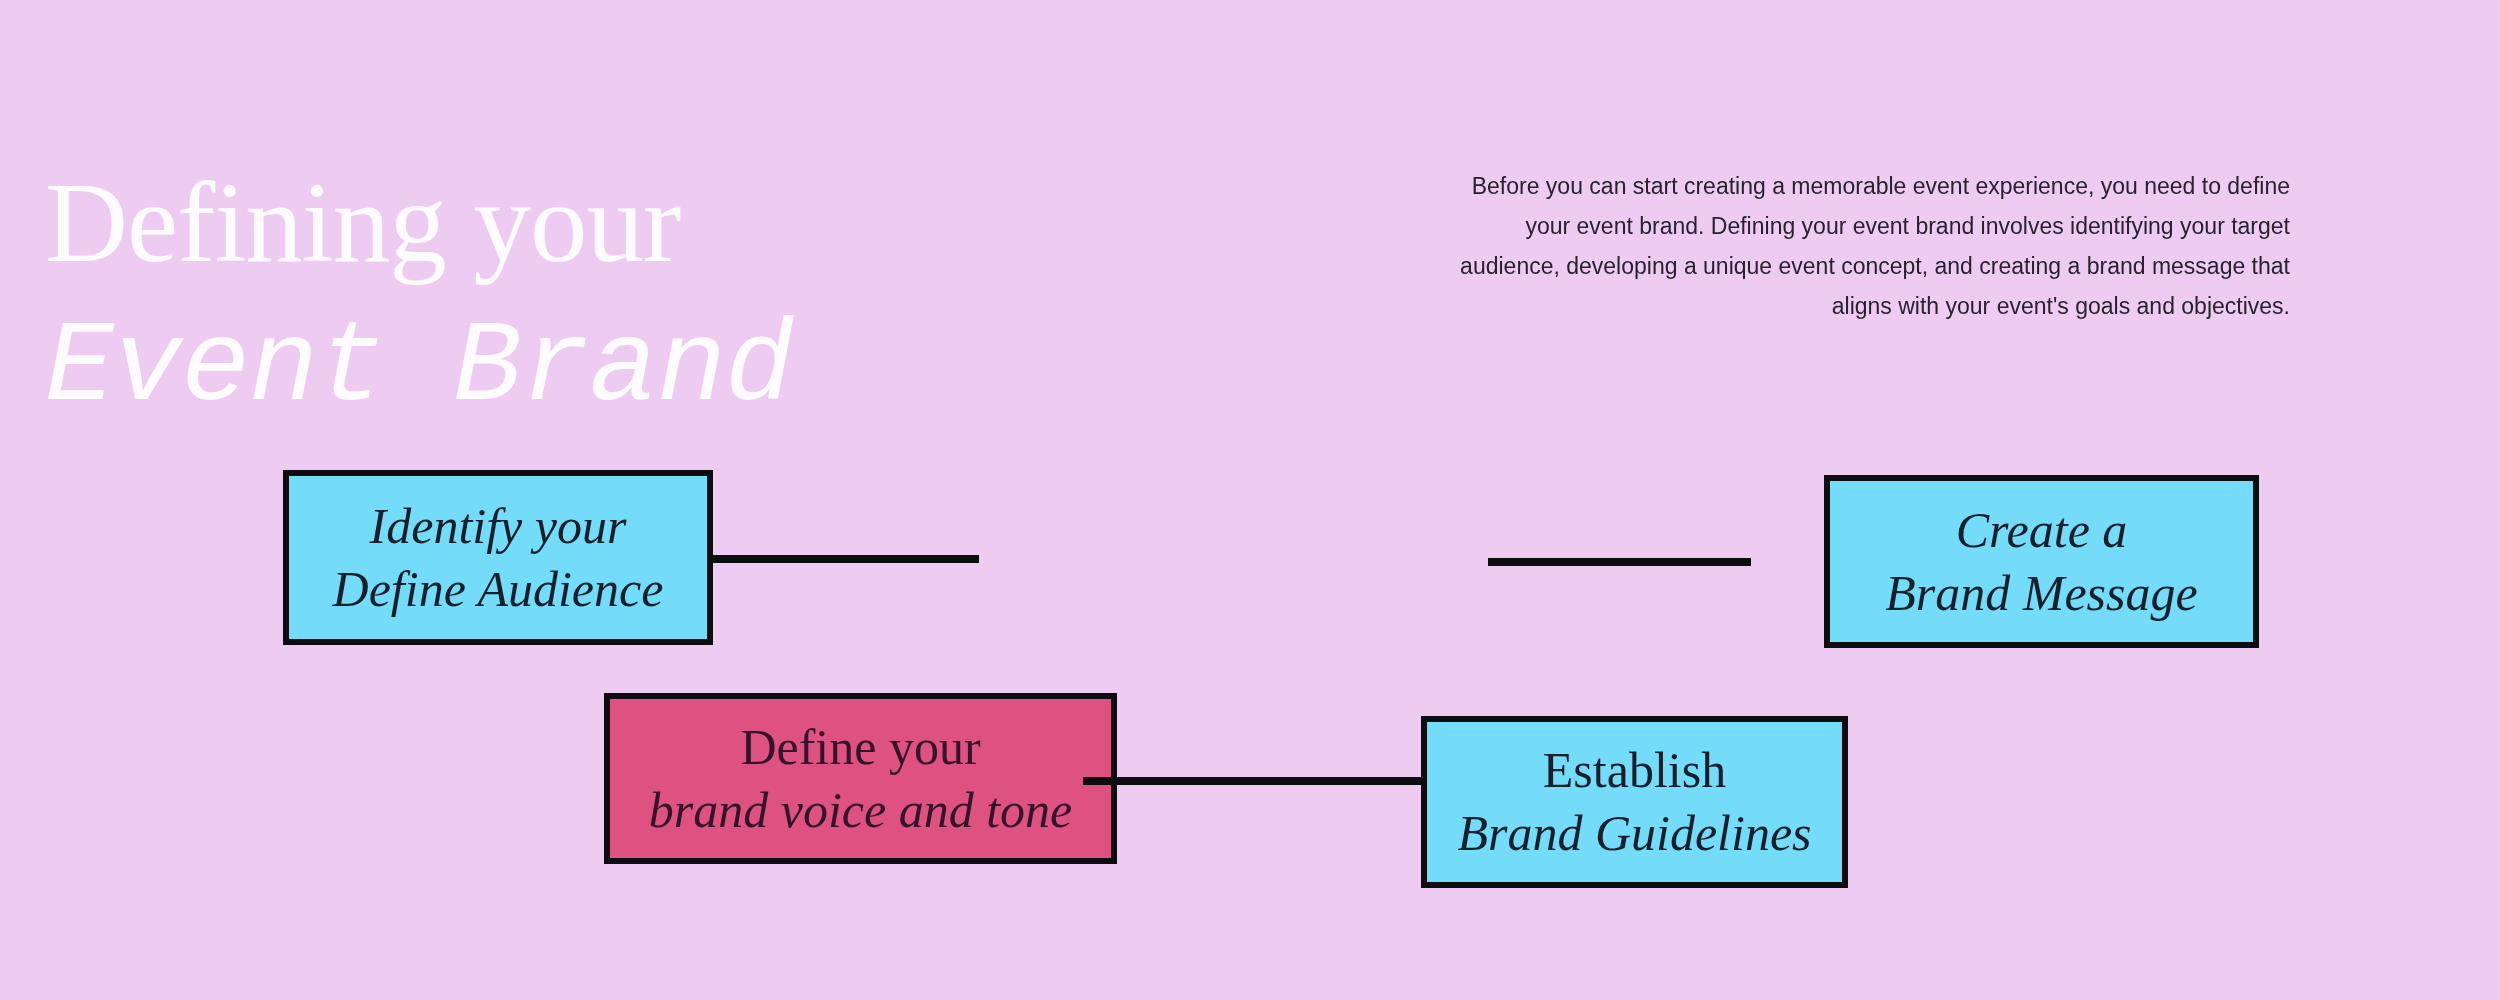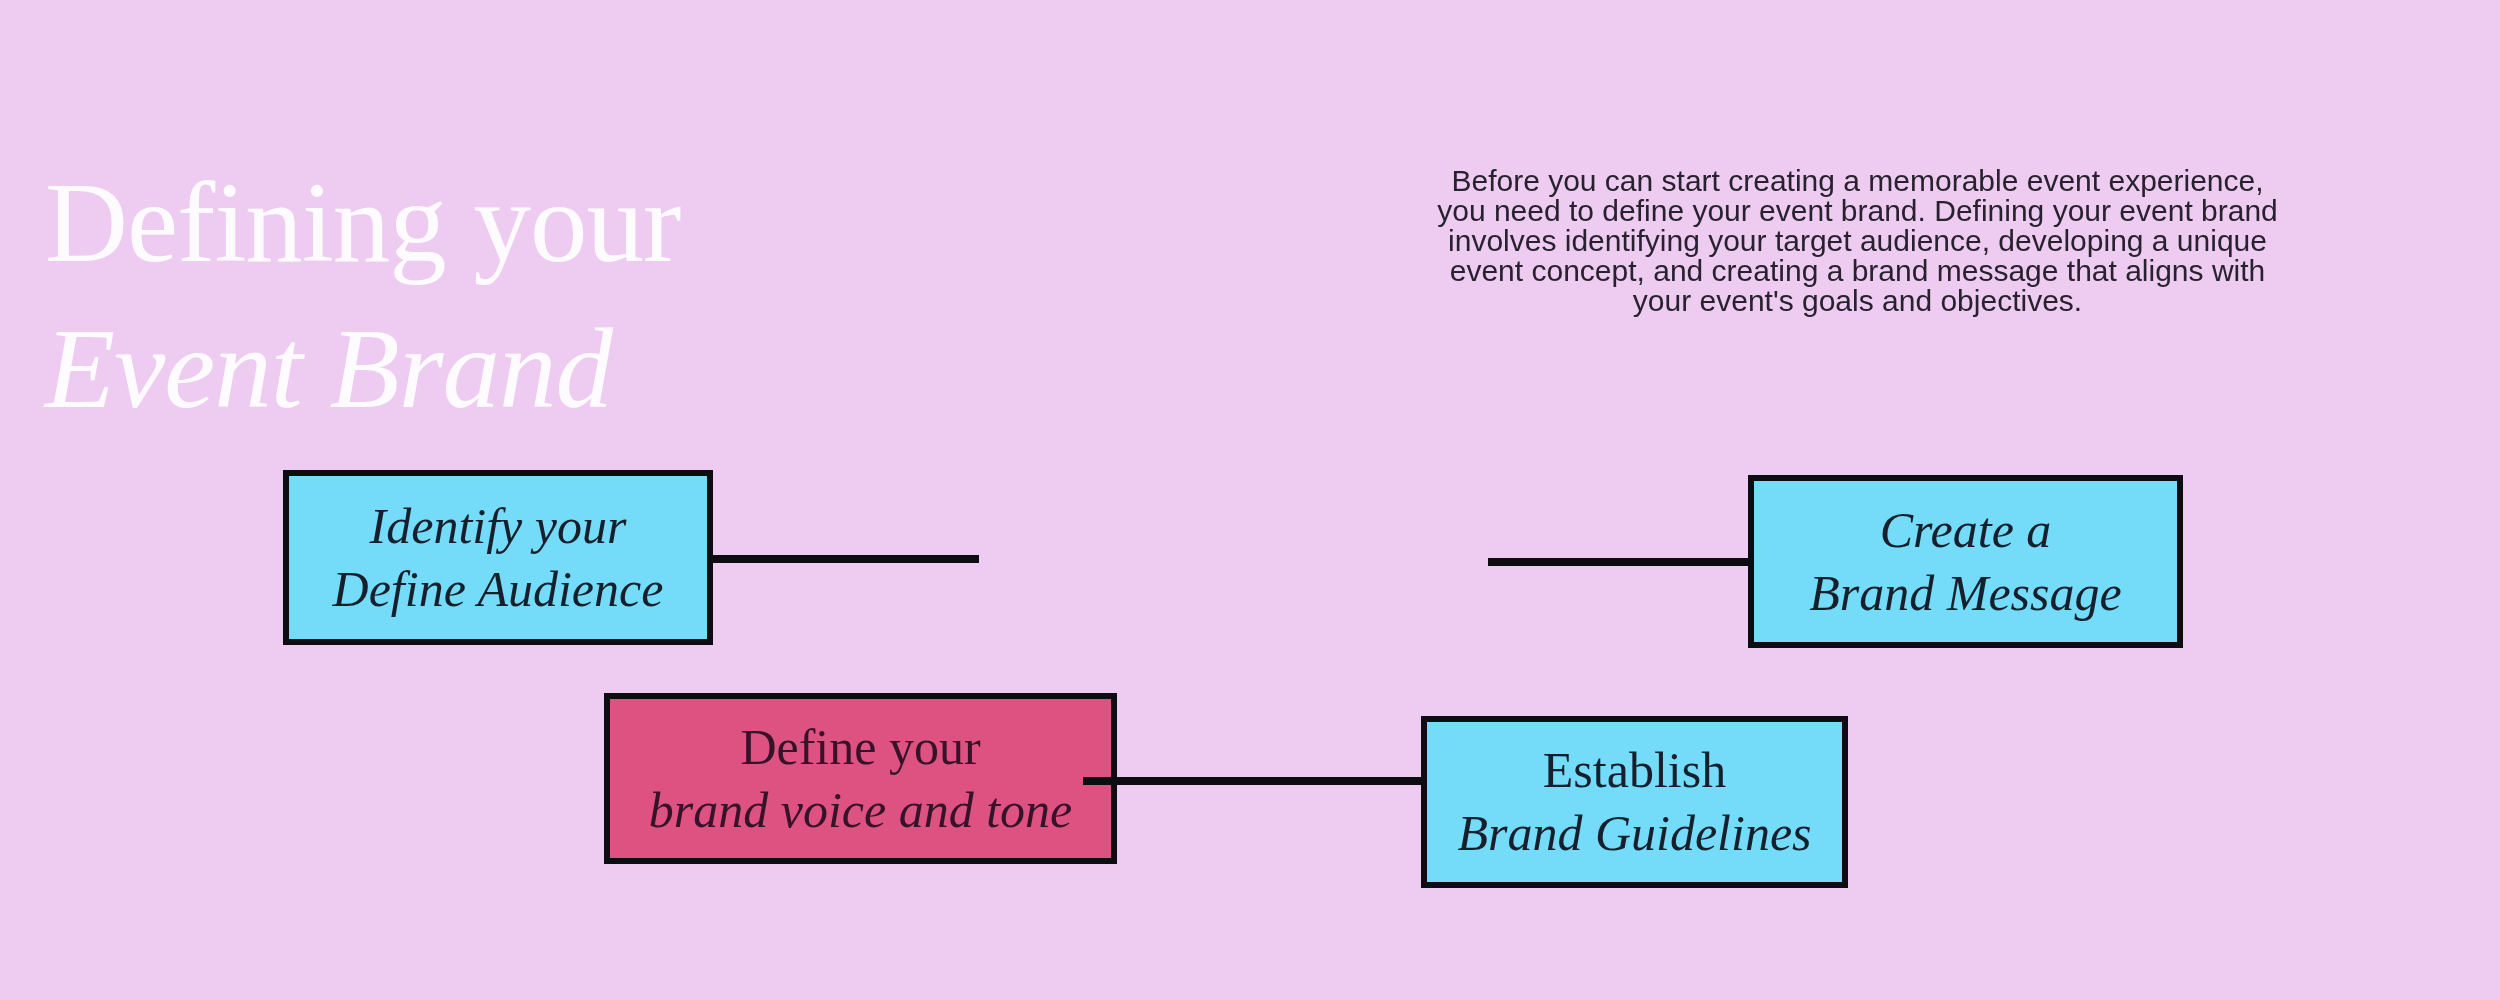--- a/index.html
+++ b/index.html
@@ -12,41 +12,41 @@
     position:relative; width:2500px; height:1000px;
     background:var(--bg); overflow:hidden;
     font-family:"Liberation Serif", serif;
   }
   
   .title{
     position:absolute; left:45px; top:150px;
     font-size:115px; line-height:146px; letter-spacing:-1px;
     color:var(--title-color); white-space:nowrap;
   }
-  .title .t2{ font-style:italic; }
+  .title .t2{ font-style:italic;font-family:Liberation Mono, monospace; }
   
   .intro{
     position:absolute; left:1425px; top:166px; width:865px;
     font-family:"Liberation Sans", sans-serif;
-    font-size:30px; line-height:30px; color:var(--paragraph-color);
-    text-align:center;
+    font-size:23px; line-height:40px; color:var(--paragraph-color);
+    text-align:right;
   }
   
   .node{
     position:absolute; box-sizing:border-box;
     border:6px solid var(--line);
     display:flex; flex-direction:column; justify-content:center; align-items:center;
     text-align:center; font-size:50px; line-height:63px; white-space:nowrap;
   }
   .node.blue{ background:var(--blue); color:var(--ink-blue); }
   .node.pink{ background:var(--pink); color:var(--ink-pink); }
   .node .it{ font-style:italic; }
   .n1{ left:283px;  top:470px; width:430px; height:175px; }
   .n2{ left:975px;  top:468px; width:515px; height:172px; }
-  .n3{ left:1748px; top:475px; width:435px; height:173px; }
+  .n3{ left:1824px; top:475px; width:435px; height:173px; }
   .n4{ left:604px;  top:693px; width:513px; height:171px; }
   .n5{ left:1421px; top:710px; width:427px; height:172px;margin-top:6px; }
   
   .connector{ position:absolute; height:8px; background:var(--line); }
   .c1{ left:713px;  top:555px; width:266px; }
   .c2{ left:1488px; top:558px; width:263px; }
   .c3{ left:1083px; top:777px; width:340px; }
   
   .footer{
     position:absolute; left:123px; top:870px;

